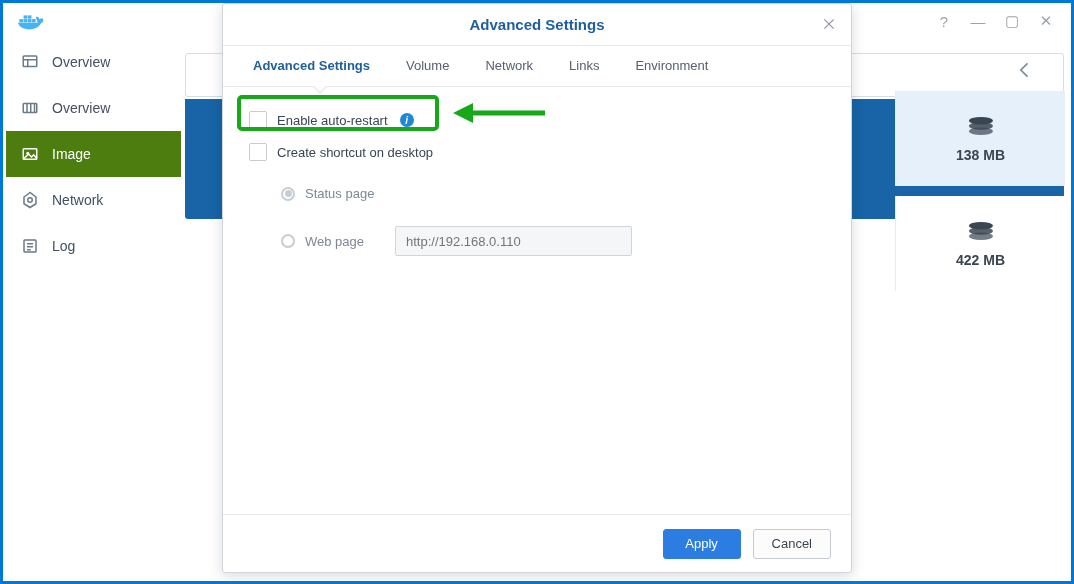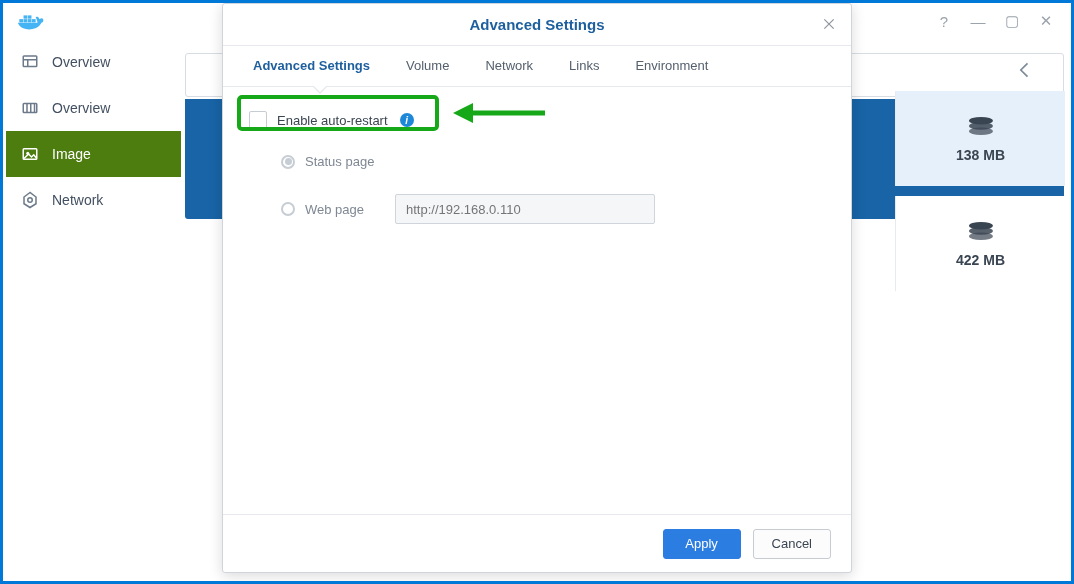--- a/index.html
+++ b/index.html
@@ -219,21 +219,21 @@
     width:14px; height:14px; border-radius:50%;
     border:2px solid #c7cdd4; background:#fff;
     display:inline-flex; align-items:center; justify-content:center;
     flex:0 0 14px;
   }
   .radio.sel::after {
     content:""; width:7px; height:7px; background:#c7cdd4;
     border-radius:50%;
   }
   .url-input {
-    width:260px; height:30px;
+    width:237px; height:30px;
     border:1px solid #d0d5db; border-radius:2px;
     background:#f4f6f8;
     color:#9aa2ab;
     padding:12px 10px;
     font-family:inherit; font-size:13px;
   }
 
   .modal-foot {
     height:58px;
     border-top:1px solid #e6e9ee;
@@ -314,20 +314,31 @@
     </div>
     <div class="sb-item">
       <span class="sb-icon">
         <svg viewBox="0 0 24 24" width="18" height="18">
             <path d="M12 2 L4 8 v9 l8 5 8 -5 V8 Z" fill="none" stroke="currentColor" stroke-width="2"></path>
             <circle cx="12" cy="12" r="3" fill="none" stroke="currentColor" stroke-width="2"></circle>
           </svg>
       </span>
       <span>Network</span>
     </div>
+    <div class="sb-item">
+      <span class="sb-icon">
+        <svg viewBox="0 0 24 24" width="18" height="18">
+            <rect x="4" y="4" width="16" height="16" rx="1" fill="none" stroke="currentColor" stroke-width="2"></rect>
+            <line x1="8" y1="9" x2="16" y2="9" stroke="currentColor" stroke-width="2"></line>
+            <line x1="8" y1="13" x2="16" y2="13" stroke="currentColor" stroke-width="2"></line>
+            <line x1="8" y1="17" x2="13" y2="17" stroke="currentColor" stroke-width="2"></line>
+          </svg>
+      </span>
+      <span>Log</span>
+    </div>
   </div>
 
   <div class="main-area">
     <div class="main-toolbar"></div>
     <div class="main-blueband"></div>
     <div class="main-chev">
       <svg viewBox="0 0 24 24" width="20" height="20">
           <path d="M15 4 L7 12 L15 20" fill="none" stroke="currentColor" stroke-width="2"></path>
         </svg>
     </div>
@@ -386,20 +397,24 @@
           <line x1="92" y1="12" x2="16" y2="12" stroke="#17a81a" stroke-width="5"></line>
           <polygon points="0,12 20,2 20,22" fill="#17a81a"></polygon>
         </svg>
 
         <div class="opt-row">
           <span class="chk"></span>
           <span>Enable auto-restart</span>
           <span class="info-badge">i</span>
         </div>
 
+        <div class="opt-row">
+          <span class="chk"></span>
+          <span>Create shortcut on desktop</span>
+        </div>
 
         <div class="sub-block">
           <div class="radio-row">
             <span class="radio sel"></span>
             <span>Status page</span>
           </div>
           <div class="radio-row">
             <span class="radio"></span>
             <span style="width:80px">Web page</span>
             <input class="url-input" disabled="" placeholder="http://192.168.0.110" style="">

